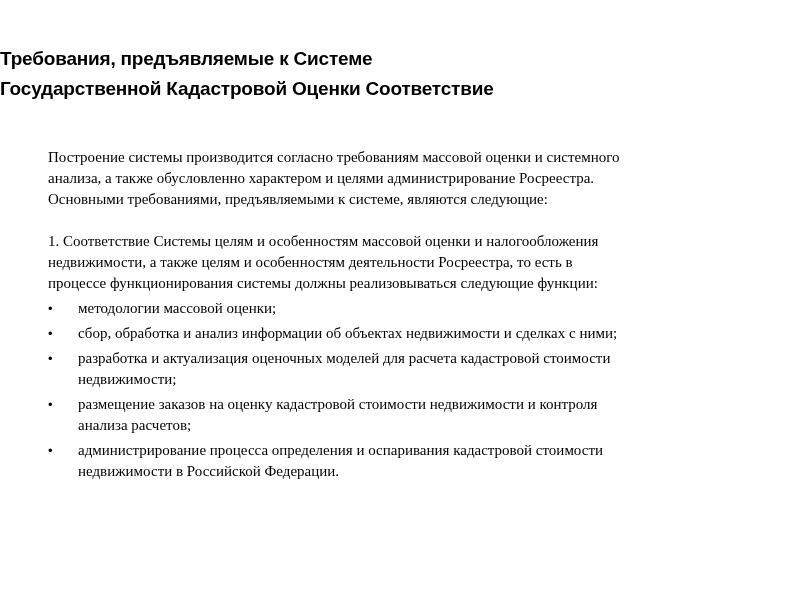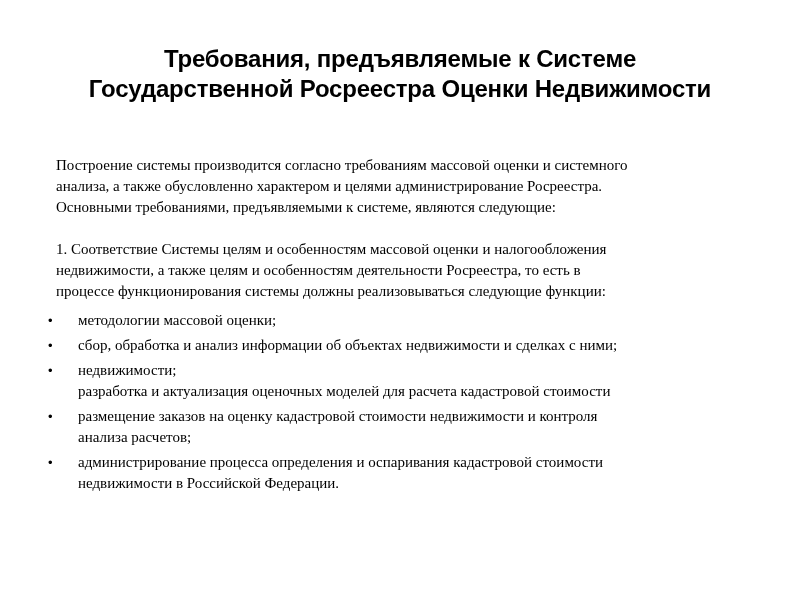--- a/index.html
+++ b/index.html
@@ -2,49 +2,49 @@
 <html><head>
 <meta charset="utf-8">
 <style>
   html, body { margin: 0; padding: 0; }
   body {
     width: 800px; height: 600px; background: #ffffff; position: relative;
     overflow: hidden; color: #000000;
   }
   .slide-title {
     position: absolute; left: 0; top: 44px; width: 800px;
-    text-align: center;
+    text-align: left;
     font-family: "Liberation Sans", sans-serif;
-    font-weight: bold; font-size: 24px; line-height: 30px;
+    font-weight: bold; font-size: 19px; line-height: 30px;
     letter-spacing: -0.2px;
   }
   .slide-title div { white-space: nowrap; }
   .body-text {
     position: absolute; left: 48px; top: 147px; width: 720px;
     font-family: "Liberation Serif", serif;
     font-size: 15px; line-height: 21px;
   }
-  .para { margin: 8px; }
+  .para { margin: 0; }
   .para-intro { margin-bottom: 21px; }
   .req-heading b { font-weight: normal; }
   ul.func-list { list-style: none; padding: 0; margin: 4px 0 0 0; }
   ul.func-list li {
     position: relative; padding-left: 30px; margin-bottom: 4px;
   }
   ul.func-list li .bullet {
     position: absolute; left: 0; top: 0; font-family: "Liberation Sans", sans-serif;
     font-size: 13px;
   }
 </style>
 </head>
 <body>
 
 <div class="slide-title">
   <div>Требования, предъявляемые к Системе</div>
-  <div>Государственной Росреестра Оценки Недвижимости</div>
+  <div>Государственной Кадастровой Оценки Соответствие</div>
 </div>
 
 <div class="body-text">
   <div class="para para-intro">
     <div>Построение системы производится согласно требованиям массовой оценки и системного</div>
     <div>анализа, а также обусловленно  характером  и  целями администрирование Росреестра.</div>
     <div>Основными требованиями, предъявляемыми к системе, являются следующие:</div>
   </div>
 
   <div class="para req-heading">
@@ -57,22 +57,22 @@
     <li>
       <span class="bullet">•</span>
       <div>методологии массовой оценки;</div>
     </li>
     <li>
       <span class="bullet">•</span>
       <div>сбор, обработка и анализ информации об объектах недвижимости и сделках  с ними;</div>
     </li>
     <li>
       <span class="bullet">•</span>
+      <div>разработка и актуализация оценочных моделей для расчета кадастровой стоимости</div>
       <div>недвижимости;</div>
-      <div>разработка и актуализация оценочных моделей для расчета кадастровой стоимости</div>
     </li>
     <li>
       <span class="bullet">•</span>
       <div>размещение заказов на оценку кадастровой стоимости недвижимости и контроля</div>
       <div>анализа расчетов;</div>
     </li>
     <li>
       <span class="bullet">•</span>
       <div>администрирование процесса определения и оспаривания кадастровой стоимости</div>
       <div>недвижимости  в Российской Федерации.</div>

